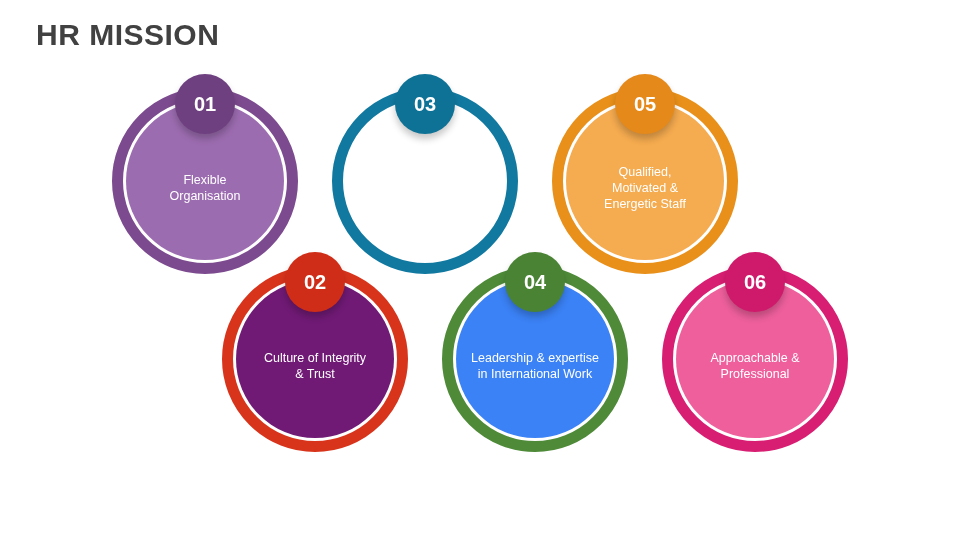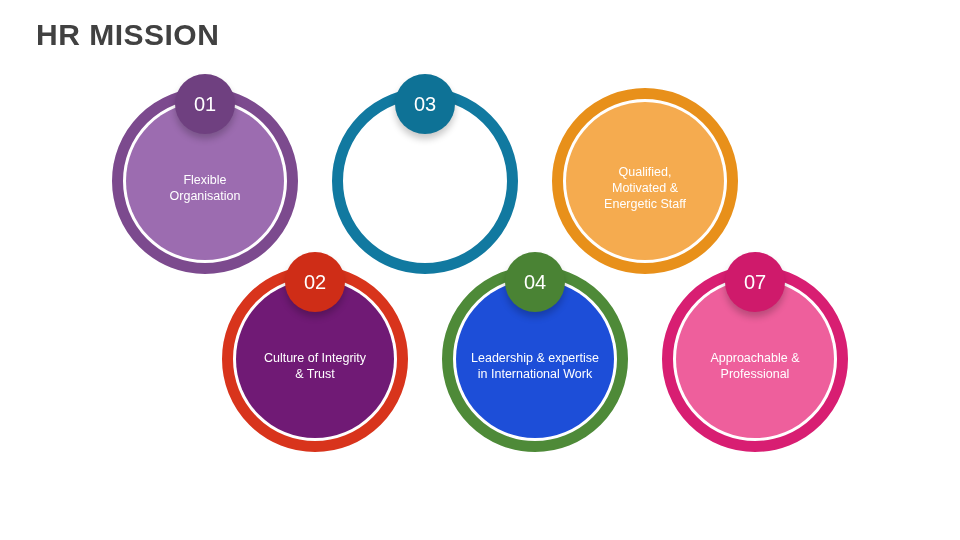--- a/index.html
+++ b/index.html
@@ -91,21 +91,21 @@
     display: flex;
     align-items: center;
     justify-content: center;
     box-shadow: 0 5px 7px rgba(0,0,0,0.22);
     z-index: 4;
   }
 
   .badge-num {
     color: #ffffff;
     font-size: 20px;
-    font-weight: normal;
+    font-weight: bold;
     line-height: 1;
     font-family: "Liberation Sans", sans-serif;
   }
 </style>
 </head>
 <body>
 
 <div id="slide">
 
   <div id="page-title">HR MISSION</div>
@@ -132,41 +132,44 @@
         </div>
       </div>
       <div class="node" style="left: 332px; top: 88px; z-index: 8;">
         <div class="ring" style="border-color: rgb(17, 121, 160); background: rgb(255, 255, 255);"></div>
         <div class="badge" style="background: rgb(14, 114, 150);">
           <span class="badge-num">03</span>
         </div>
       </div>
       <div class="node" style="left: 442px; top: 266px; z-index: 7;">
         <div class="ring" style="border-color: rgb(78, 138, 56); background: rgb(255, 255, 255);"></div>
-        <div class="inner" style="background: #1d4ed8;">
+        <div class="inner" style="background: #3b82f6;">
           <div class="label">Leadership &amp; expertise
 in International Work</div>
         </div>
         <div class="badge" style="background: rgb(74, 131, 52);">
           <span class="badge-num">04</span>
         </div>
       </div>
       <div class="node" style="left: 552px; top: 88px; z-index: 6;">
         <div class="ring" style="border-color: rgb(232, 144, 26); background: rgb(255, 255, 255);"></div>
         <div class="inner" style="background: rgb(245, 171, 79);">
           <div class="label">Qualified,
 Motivated &amp;
 Energetic Staff</div>
         </div>
+        <div class="badge" style="background: rgb(229, 137, 26);">
+          <span class="badge-num">05</span>
+        </div>
       </div>
       <div class="node" style="left: 662px; top: 266px; z-index: 5;">
         <div class="ring" style="border-color: rgb(216, 30, 114); background: rgb(255, 255, 255);"></div>
         <div class="inner" style="background: rgb(238, 95, 156);">
           <div class="label">Approachable &amp;
 Professional</div>
         </div>
         <div class="badge" style="background: rgb(207, 26, 107);">
-          <span class="badge-num">07</span>
+          <span class="badge-num">06</span>
         </div>
       </div>
     </div>
 
 </div>
 
 </body></html>

